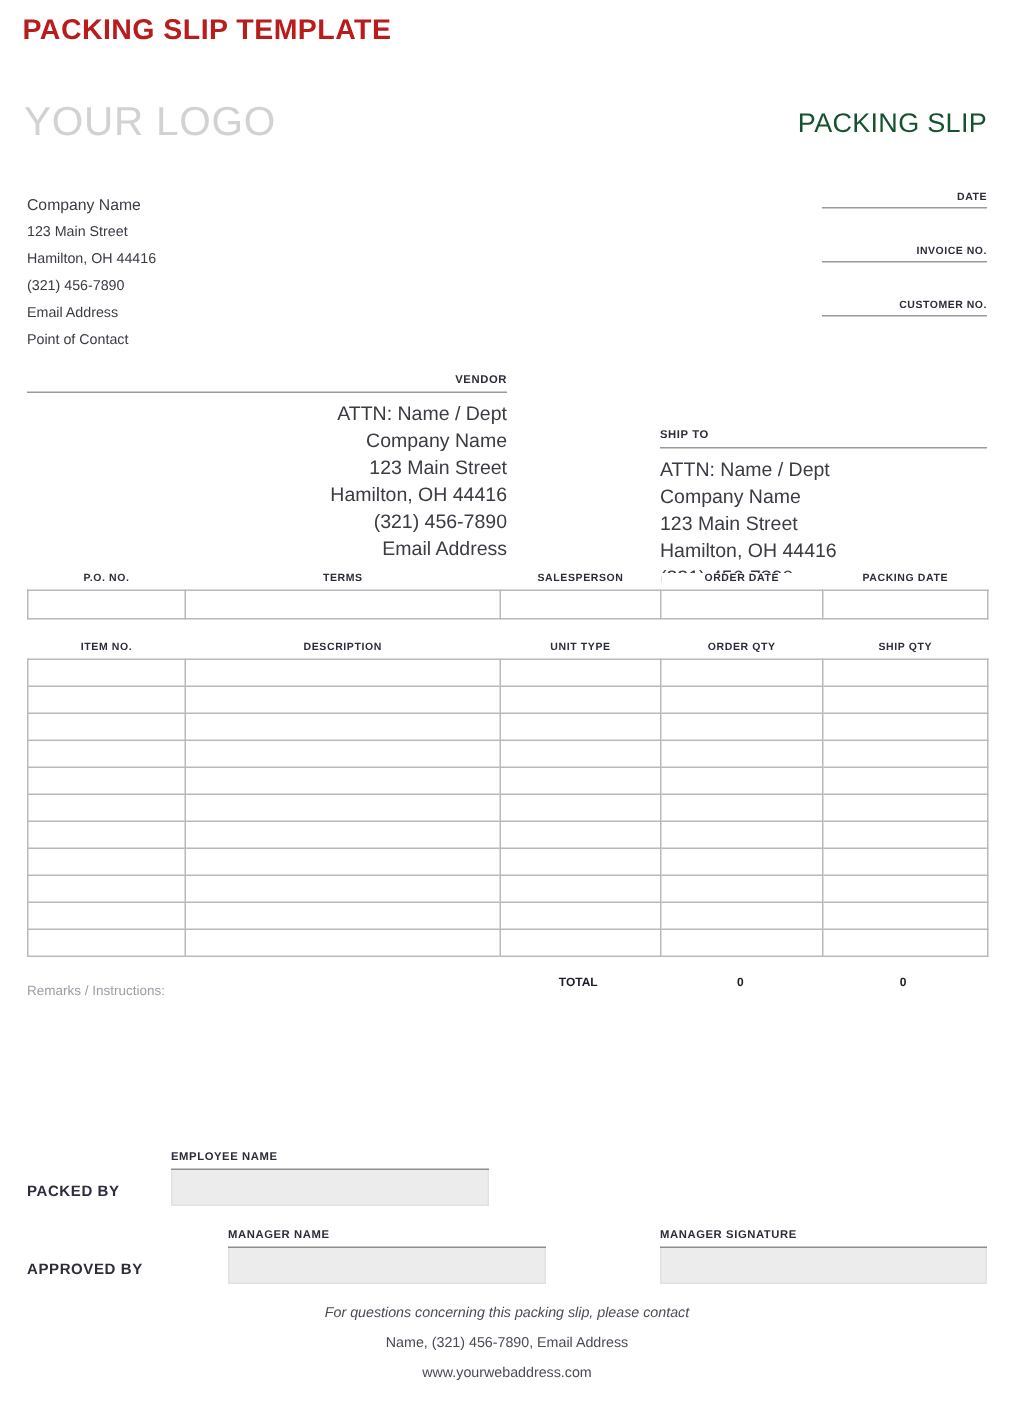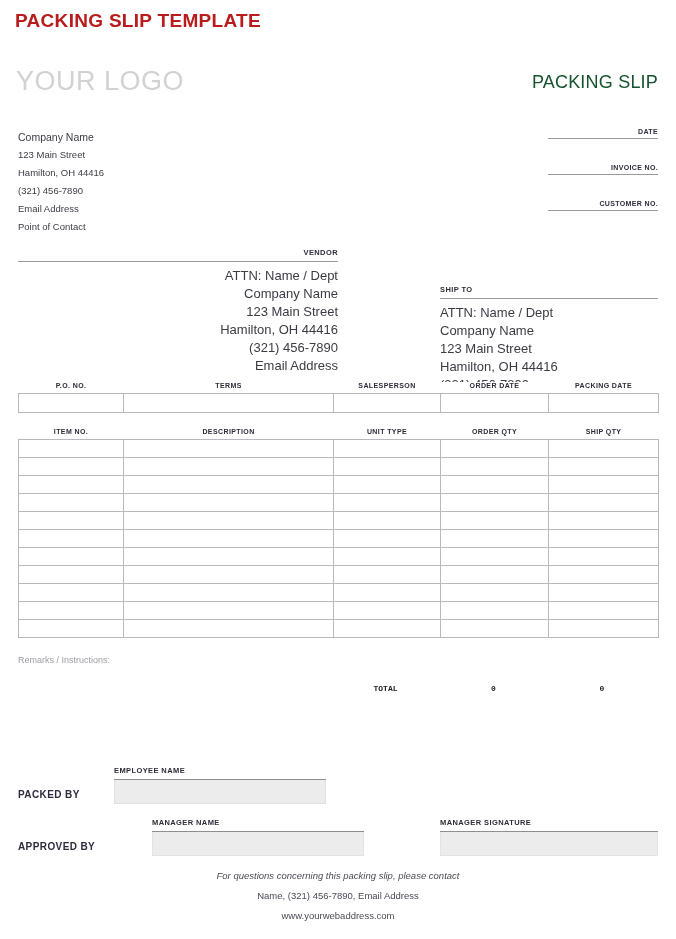--- a/index.html
+++ b/index.html
@@ -123,24 +123,23 @@
     height: 18px;
     background: #ffffff;
   }
   #po-table { top: 382px; }
   #po-table td { height: 19px; }
   #item-table { top: 428px; }
 
   
   .total-row {
     position: absolute;
-    left: 18px; top: 684px;
+    left: 18px; top: 650px;
     width: 640px;
     height: 14px;
-    font-family: Liberation Mono, monospace;
   }
   .total-row .cell {
     position: absolute;
     font-size: 8px;
     font-weight: bold;
     color: #1d1d28;
     text-align: center;
   }
   .total-row .tlabel { left: 315px; width: 105px; text-align: center; }
   .total-row .tqty1  { left: 422px; width: 107px; }

